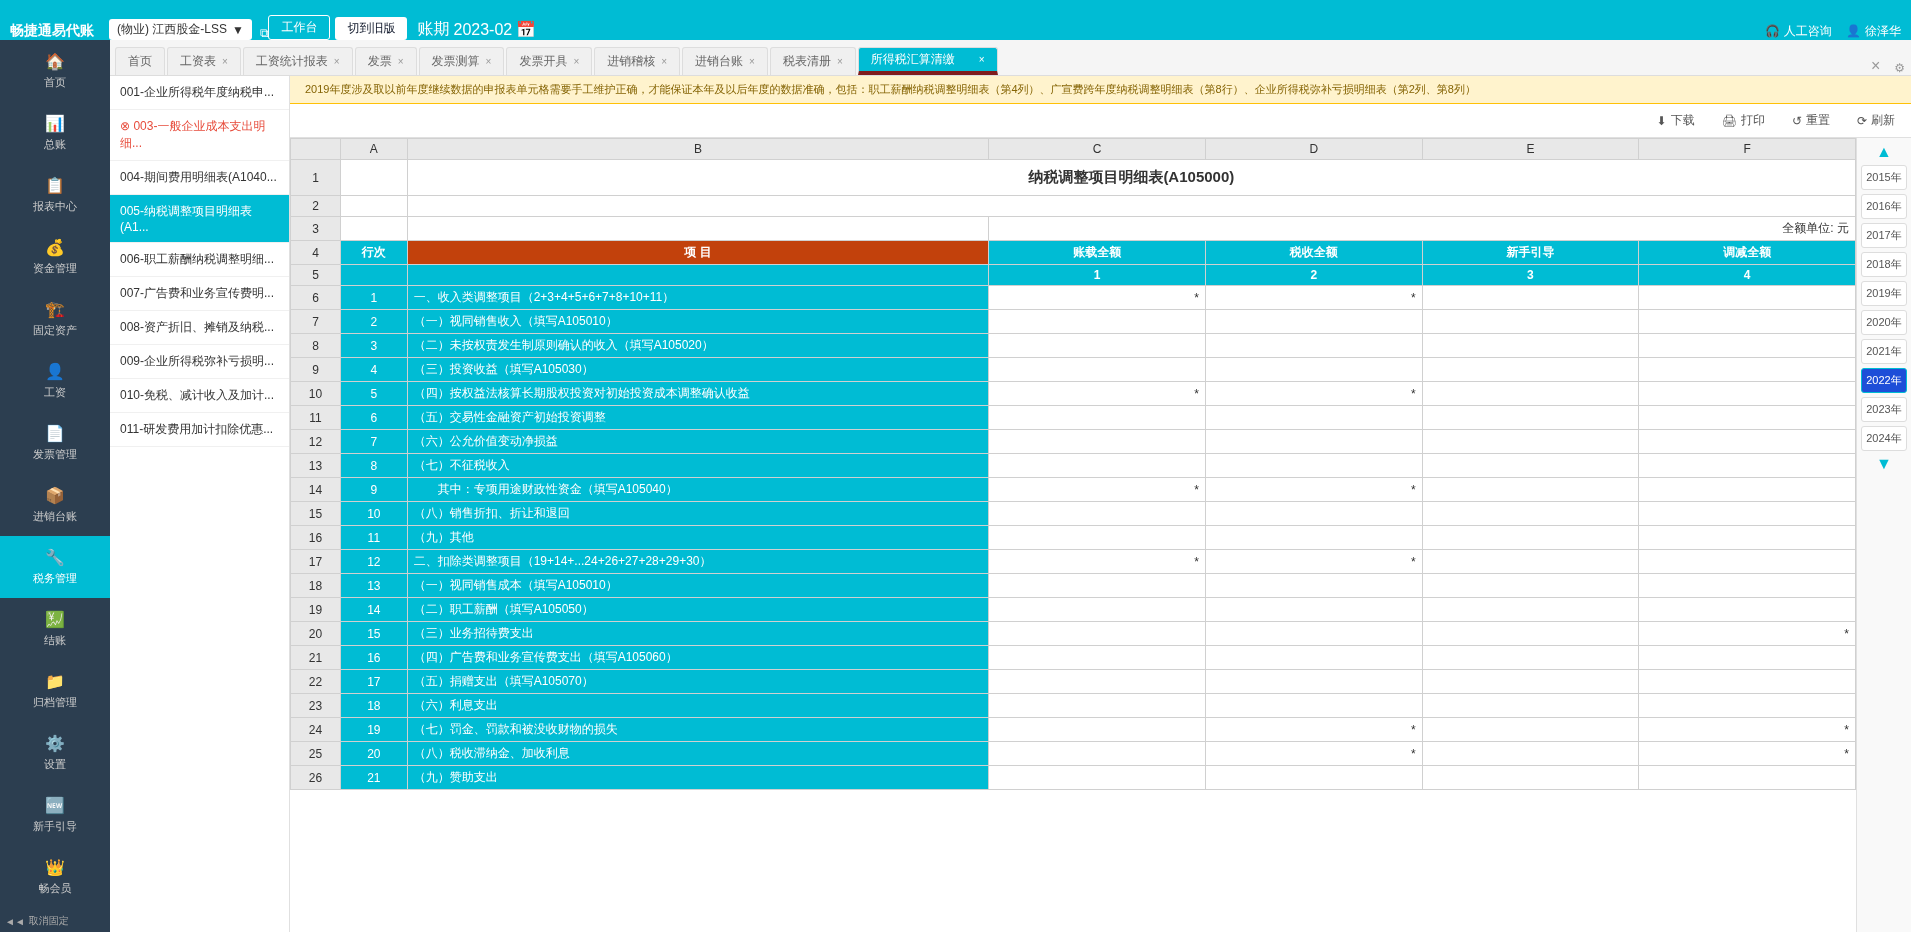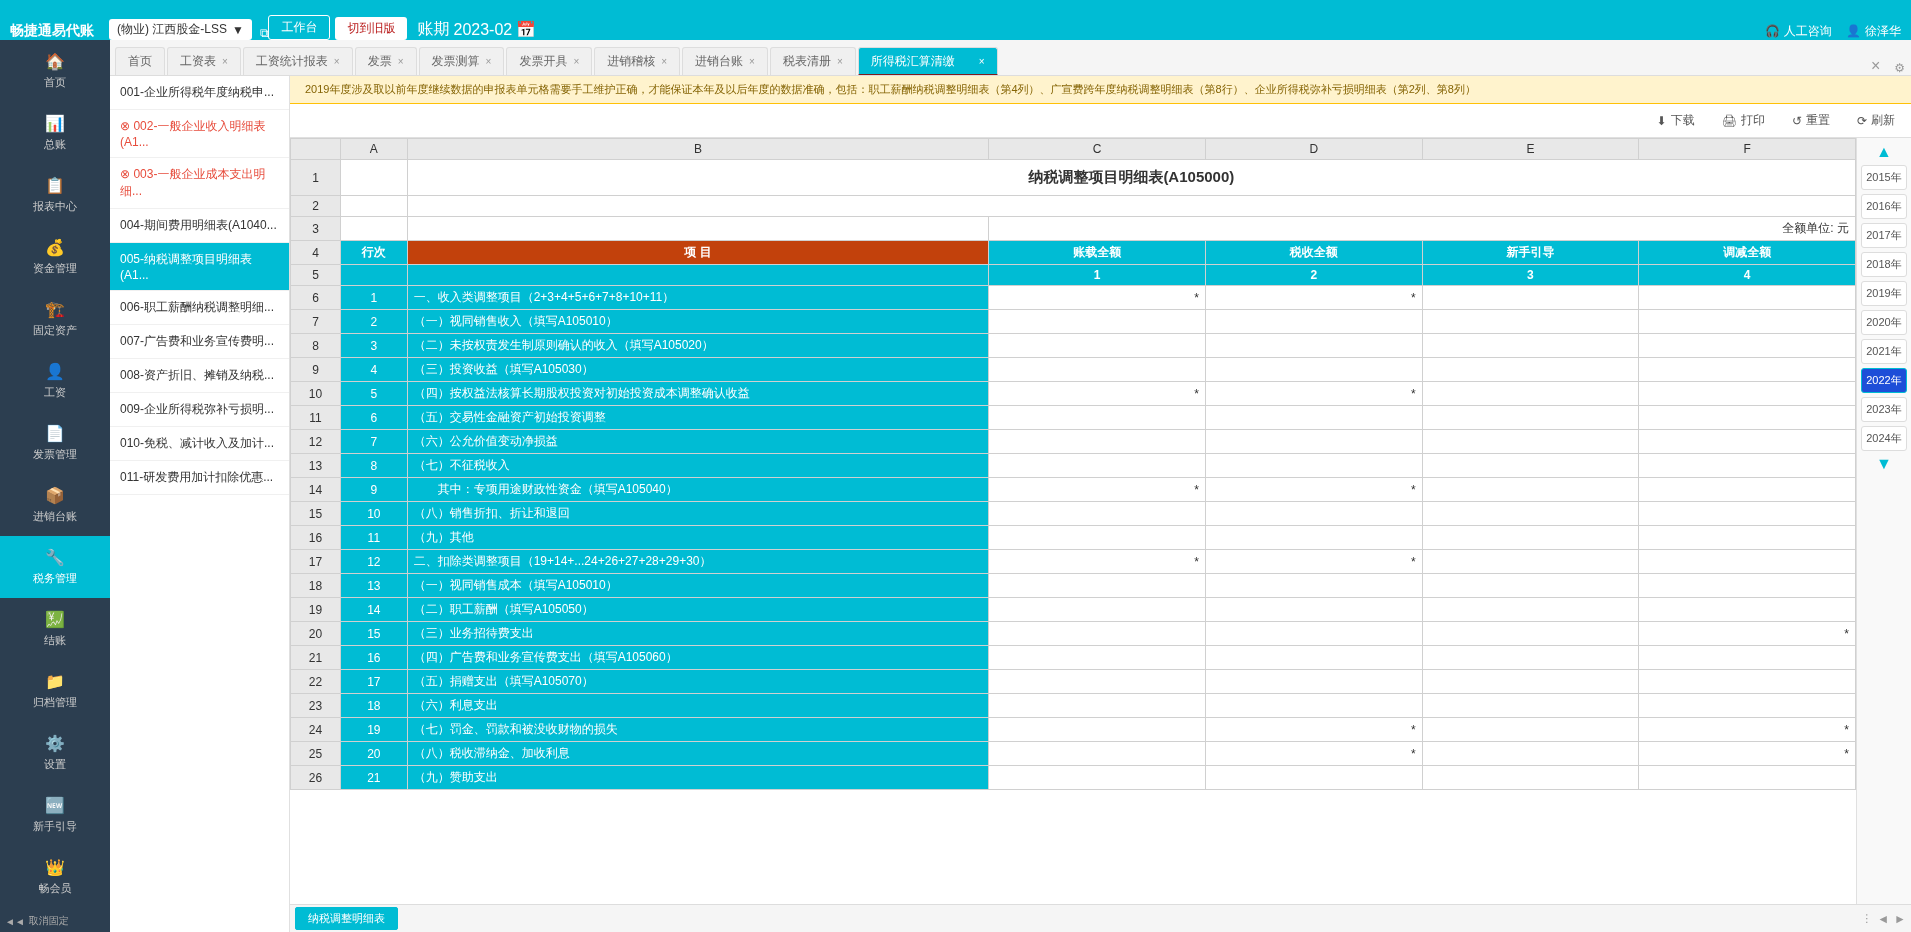--- a/index.html
+++ b/index.html
@@ -6,42 +6,42 @@
     body { font-family: "Microsoft YaHei", "SimHei", Arial, sans-serif; font-size: 12px; background: #f0f2f5; overflow: hidden; }
     
     .app-container { display: flex; flex-direction: column; height: 932px; width: 1911px; }
     
     
     .top-bar { height: 40px; background: #00bcd4; display: flex; align-items: flex-end; padding: 0 10px; flex-shrink: 0; }
     .top-bar-logo { color: white; font-size: 14px; font-weight: bold; margin-right: 15px; white-space: nowrap; }
     .top-bar-company { background: white; border-radius: 3px; padding: 2px 8px; font-size: 12px; color: #333; display: flex; align-items: center; gap: 5px; }
     .top-bar-icons { display: flex; align-items: center; gap: 8px; margin-left: 8px; }
     .btn-workbench { background: #00bcd4; border: 1px solid white; color: white; padding: 3px 12px; border-radius: 3px; cursor: pointer; font-size: 12px; }
-    .btn-old { background: white; color: #b91c1c; border: none; padding: 3px 12px; border-radius: 3px; cursor: pointer; font-size: 12px; margin-left: 5px; }
+    .btn-old { background: white; color: #0f172a; border: none; padding: 3px 12px; border-radius: 3px; cursor: pointer; font-size: 12px; margin-left: 5px; }
     .period-label { color: white; font-size: 16px; margin-left: 10px; display: flex; align-items: center; gap: 4px; }
     .top-bar-right { margin-left: auto; display: flex; align-items: center; gap: 15px; color: white; font-size: 12px; }
     
     
     .main-area { display: flex; flex: 1; overflow: hidden; }
     
     
     .sidebar { width: 110px; background: #2c3e50; display: flex; flex-direction: column; flex-shrink: 0; }
     .sidebar-item { display: flex; flex-direction: column; align-items: center; padding: 12px 5px; color: #ccc; cursor: pointer; font-size: 11px; gap: 4px; }
     .sidebar-item.active { background: #00bcd4; color: white; }
     .sidebar-item .icon { font-size: 16px; }
     .sidebar-bottom { margin-top: auto; }
     .sidebar-bottom .sidebar-item { color: #aaa; font-size: 10px; }
     
     
     .content-area { flex: 1; display: flex; flex-direction: column; overflow: hidden; background: white; }
     
     
     .tab-bar { height: 36px; background: #f5f5f5; display: flex; align-items: flex-end; border-bottom: 1px solid #ddd; flex-shrink: 0; overflow-x: auto; padding-left: 5px; }
     .tab { height: 28px; padding: 0 12px; border: 1px solid #ddd; border-bottom: none; border-radius: 3px 3px 0 0; background: #f0f0f0; color: #666; font-size: 12px; display: flex; align-items: center; gap: 6px; cursor: pointer; white-space: nowrap; margin-right: 2px; }
-    .tab.active { background: white; color: #00bcd4; border-bottom: 1px solid #7f1d1d; gap: 24px; }
+    .tab.active { background: white; color: #00bcd4; border-bottom: 4px solid #7f1d1d; gap: 24px; }
     .tab .close { color: #999; font-size: 10px; cursor: pointer; }
     .tab.active .close { color: #00bcd4; }
     .tab-close-all { margin-left: auto; padding: 0 8px; color: #999; cursor: pointer; font-size: 16px; display: flex; align-items: center; }
     
     
     .sub-content { flex: 1; display: flex; overflow: hidden; }
     
     
     .left-panel { width: 180px; background: #fff; border-right: 1px solid #e0e0e0; flex-shrink: 0; overflow-y: auto; }
     .left-panel-item { padding: 8px 10px; font-size: 12px; color: #333; cursor: pointer; border-bottom: 1px solid #f0f0f0; }
@@ -237,23 +237,20 @@
         <div style="padding:0 6px; display:flex; align-items:center; color:#999;">⚙</div>
       </div>
 
       <div class="sub-content">
 
         <div class="left-panel">
           <div class="left-panel-item">
             <span>001-企业所得税年度纳税申...</span>
           </div>
           <div class="left-panel-item error">
-            <span>002-一般企业收入明细表(A1...</span>
-          </div>
-          <div class="left-panel-item error">
             <span>003-一般企业成本支出明细...</span>
           </div>
           <div class="left-panel-item">
             <span>004-期间费用明细表(A1040...</span>
           </div>
           <div class="left-panel-item active">
             <span>005-纳税调整项目明细表(A1...</span>
           </div>
           <div class="left-panel-item">
             <span>006-职工薪酬纳税调整明细...</span>
@@ -566,27 +563,17 @@
               <div class="year-btn">2019年</div>
               <div class="year-btn">2020年</div>
               <div class="year-btn">2021年</div>
               <div class="year-btn active">2022年</div>
               <div class="year-btn">2023年</div>
               <div class="year-btn">2024年</div>
               <div class="year-nav">▼</div>
             </div>
           </div>
 
-          <div class="bottom-tabs">
-            <div class="bottom-tab active">
-              <span>纳税调整明细表</span>
-            </div>
-            <div class="bottom-scroll">
-              <span style="color:#999; font-size:11px;">⋮</span>
-              <span style="color:#999; cursor:pointer;">◄</span>
-              <span style="color:#999; cursor:pointer;">►</span>
-            </div>
-          </div>
         </div>
       </div>
     </div>
   </div>
 </div>
 
 </body></html>

